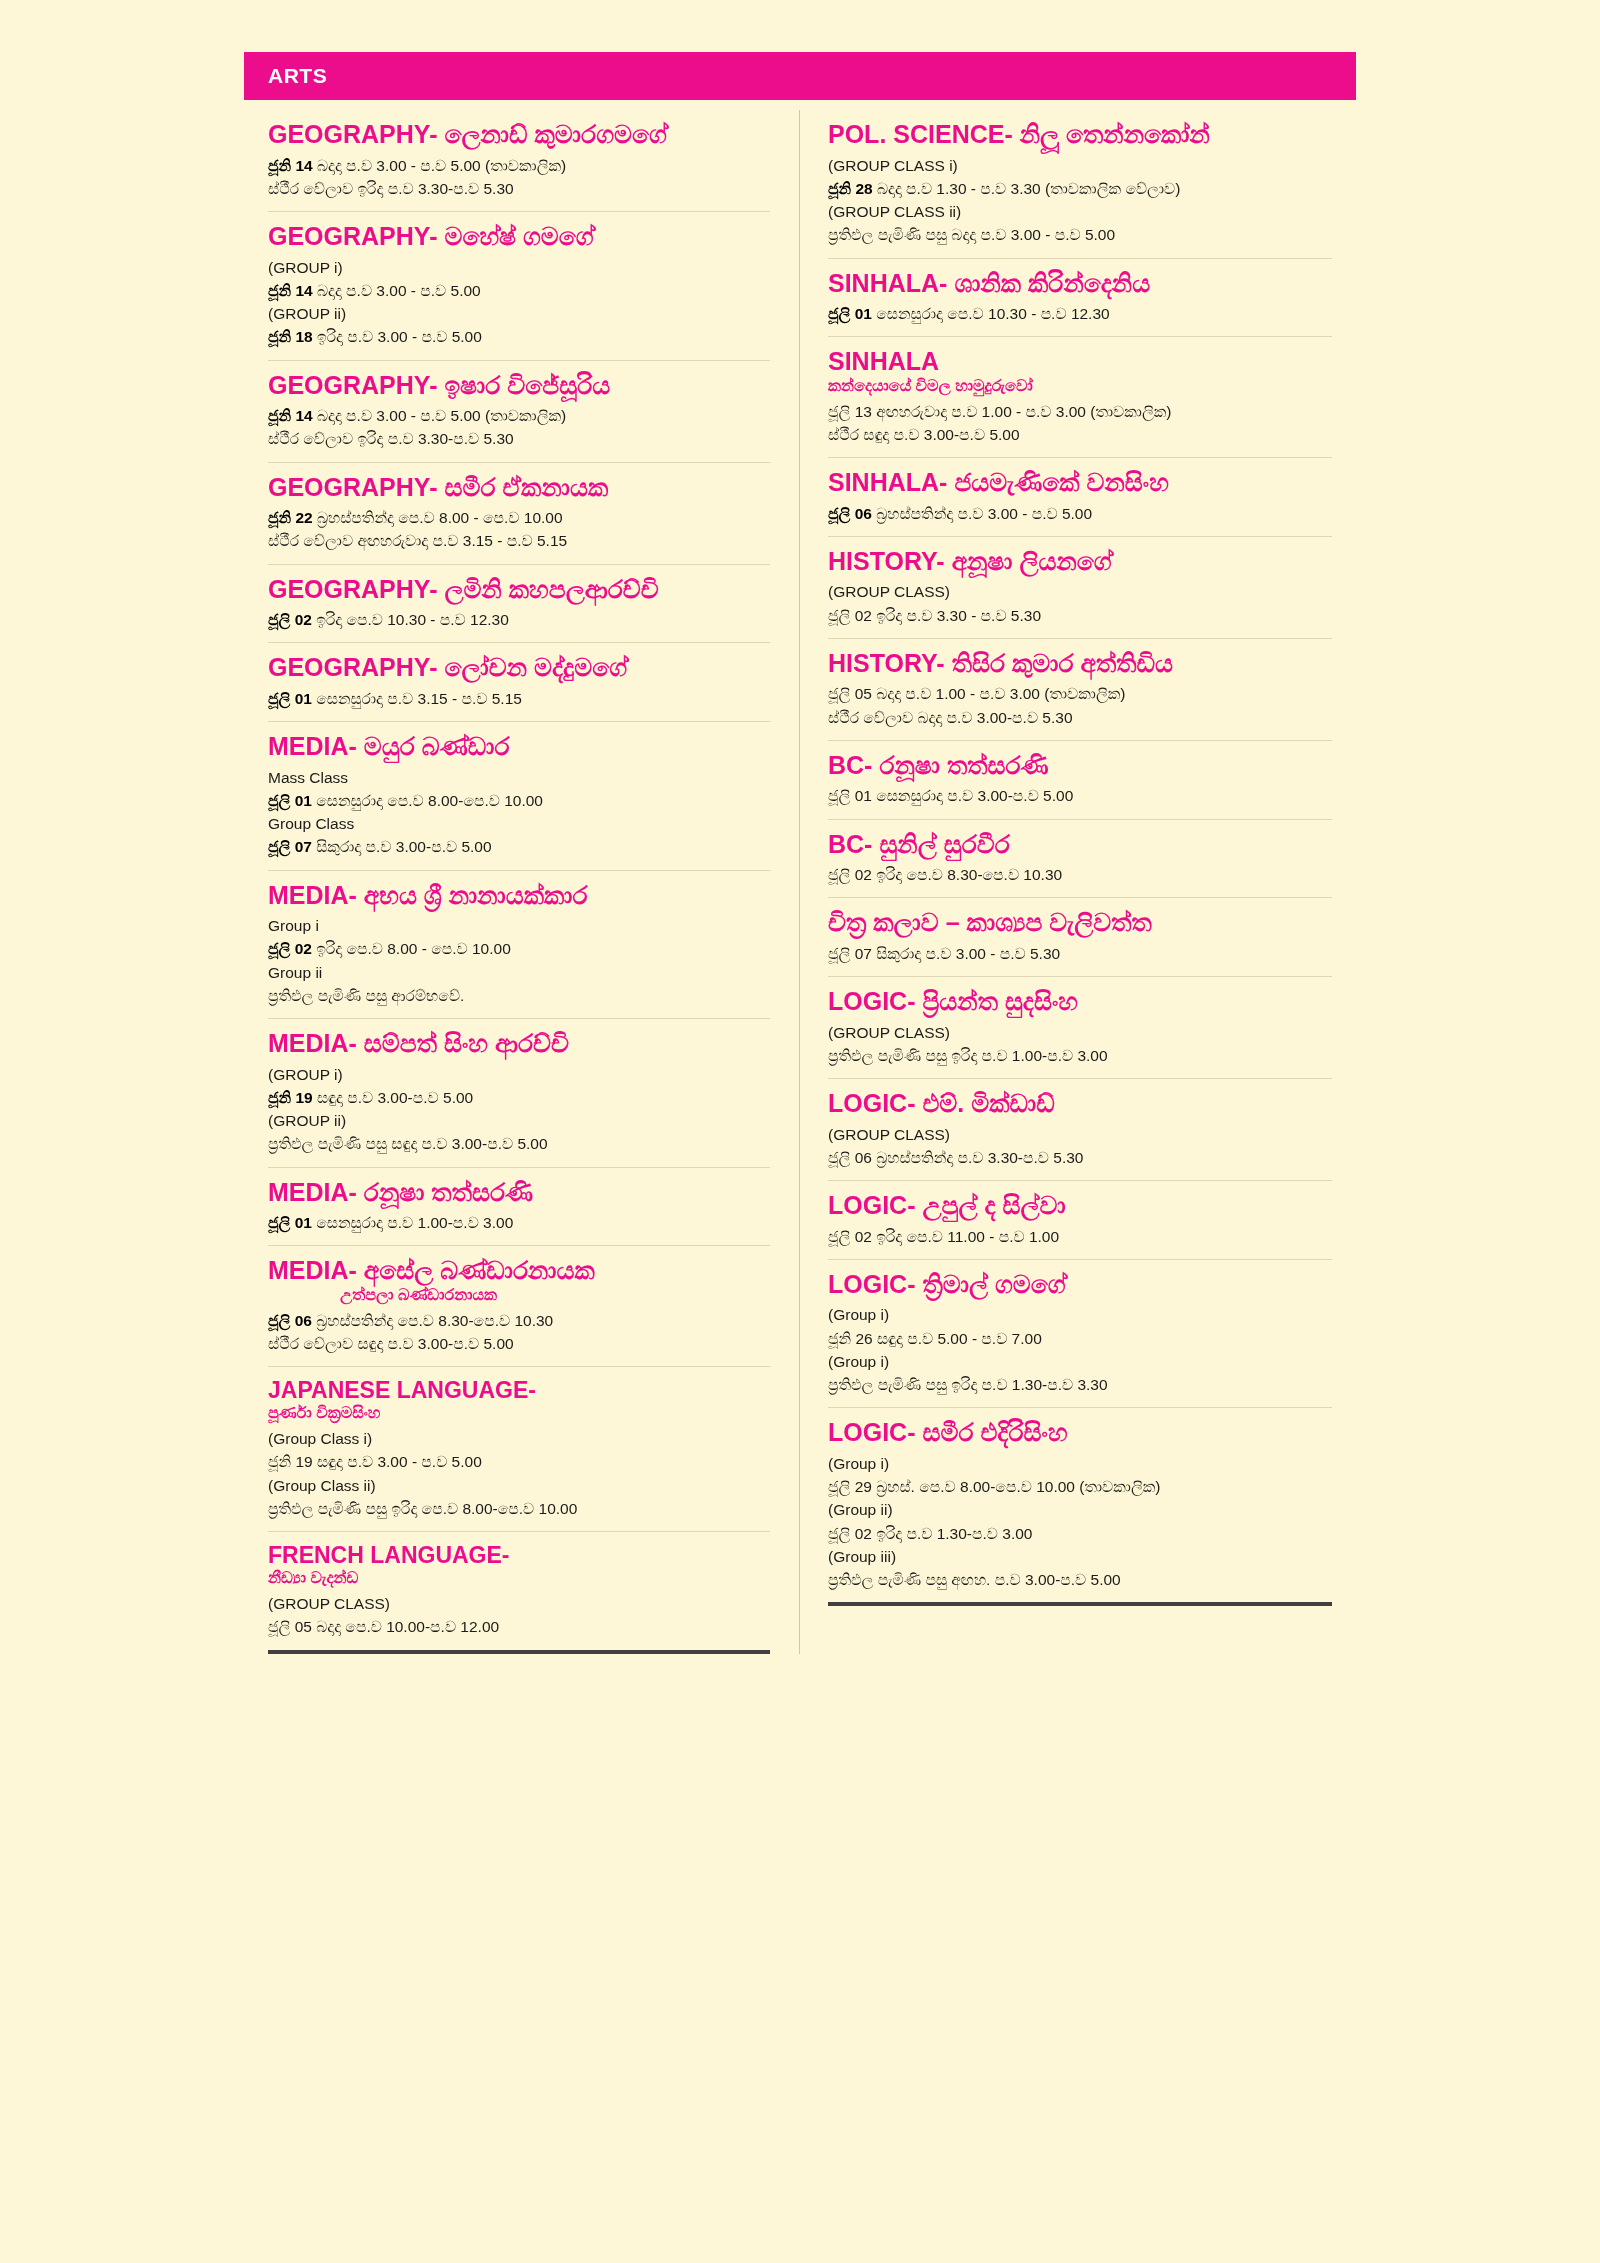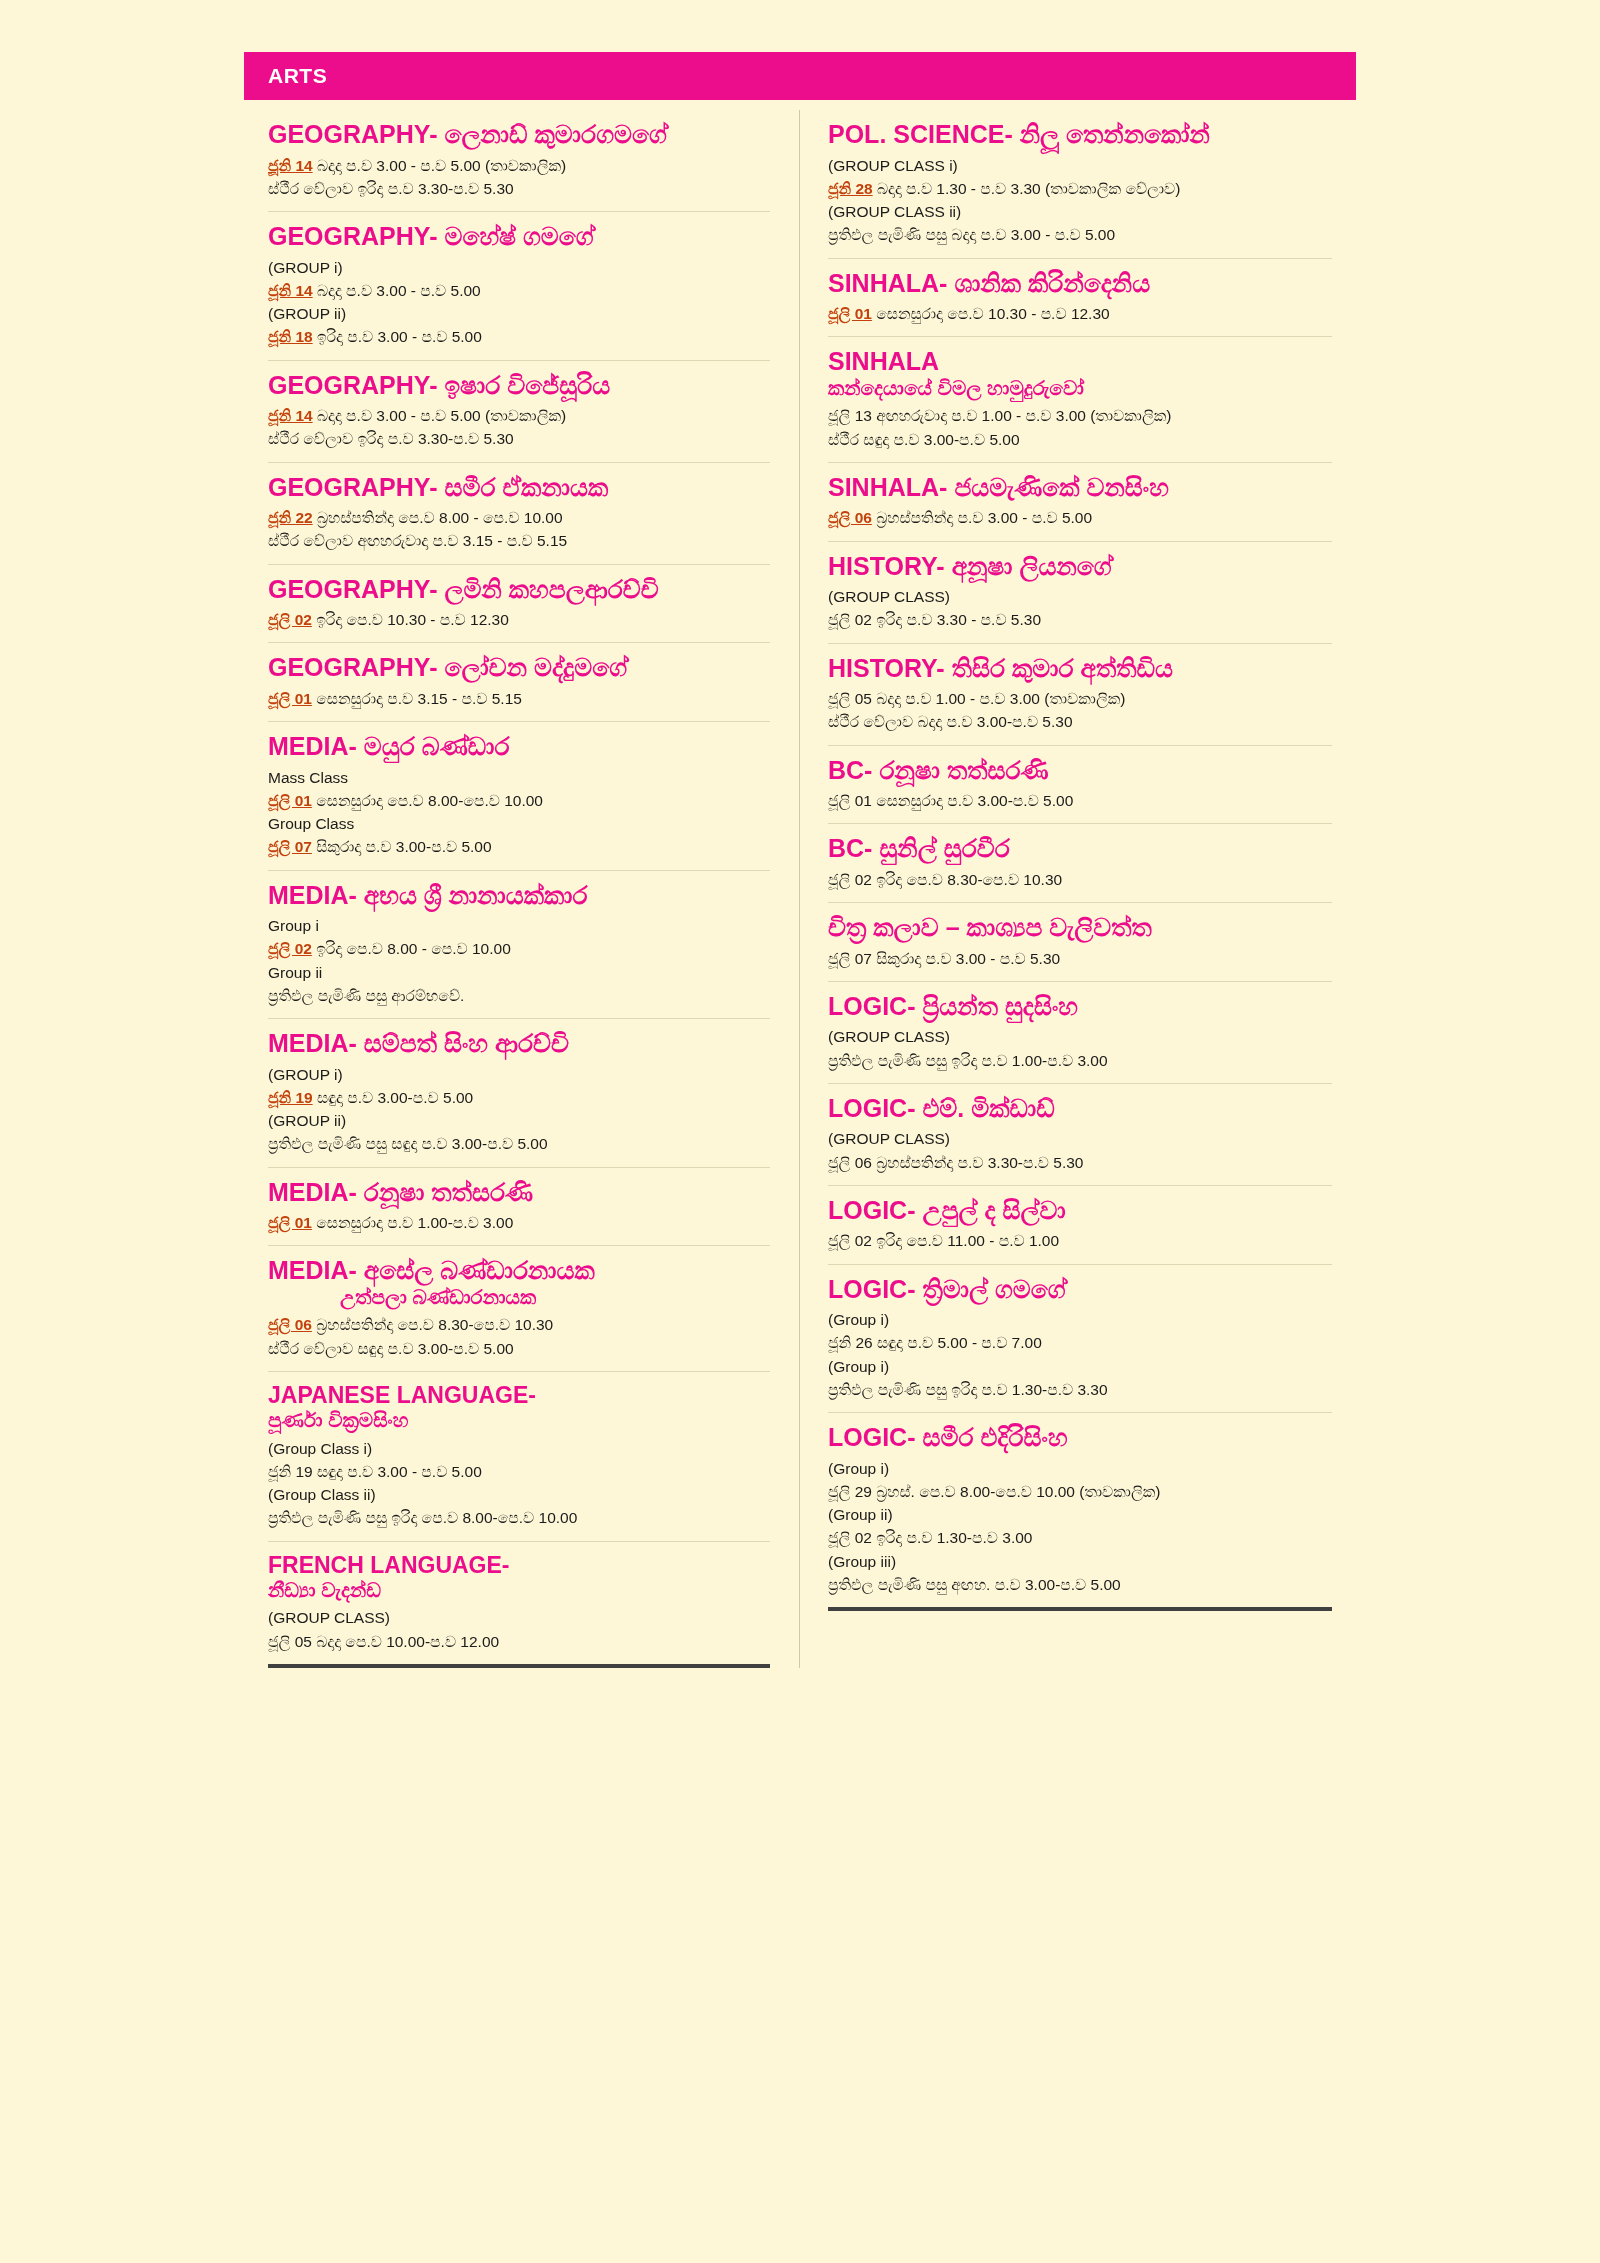--- a/index.html
+++ b/index.html
@@ -63,38 +63,37 @@
   }
   .title {
     color: #ec0d8c;
     font-weight: bold;
     font-size: 25px;
     line-height: 1.18;
     margin: 0 0 4px 0;
   }
   .title .sub {
     display: block;
-    font-size: 20px;
+    font-size: 16px;
   }
   .title.indent-2 .sub {
     margin-left: 72px;
   }
   .title.small {
     font-size: 23px;
   }
   .line {
     font-size: 15.5px;
     color: #1b1b1b;
     line-height: 1.5;
     margin: 0;
   }
   .line .hot {
-    color: #c2410c;
+    color: #000000;
     font-weight: bold;
-    text-decoration: underline;
   }
 </style>
 </head>
 <body>
 
 <div class="page">
   <div class="sheet">
 
     <div class="header-bar">ARTS</div>
 

